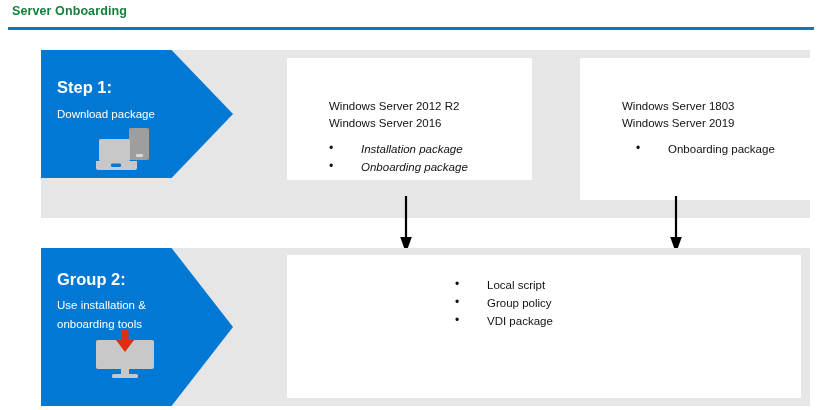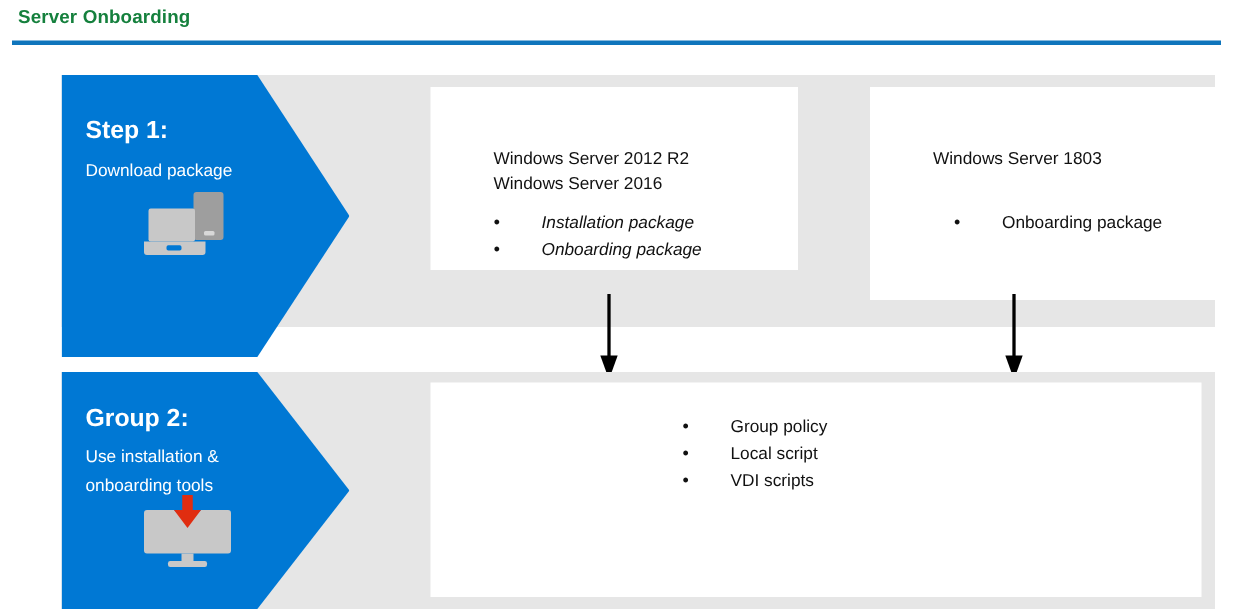--- a/index.html
+++ b/index.html
@@ -45,21 +45,21 @@
   #band-step2 { left: 41px; top: 248px; width: 769px; height: 158px; }
 
   
   .step-chevron {
     position: absolute;
     background: #0078d4;
     color: #ffffff;
   }
   #step1-chevron {
     left: 41px; top: 50px;
-    width: 192px; height: 188px;
+    width: 192px; height: 128px;
     clip-path: polygon(0 0, 68% 0, 100% 50%, 68% 100%, 0 100%);
   }
   #step2-chevron {
     left: 41px; top: 248px;
     width: 192px; height: 158px;
     clip-path: polygon(0 0, 68% 0, 100% 50%, 68% 100%, 0 100%);
   }
   .step-title {
     position: absolute;
     left: 16px;
@@ -177,20 +177,21 @@
   </div>
   <ul class="bullets" id="bullets-2012">
     <li>Installation package</li>
     <li>Onboarding package</li>
   </ul>
 </div>
 
 <div class="card" id="card-1803">
   <div class="card-heading">
     <span>Windows Server 1803</span><br>
+    <span>Windows Server 2019</span>
   </div>
   <ul class="bullets" id="bullets-1803">
     <li>Onboarding package</li>
   </ul>
 </div>
 
 <div class="connector" id="connector-left">
   <svg width="16" height="58" viewBox="0 0 16 58" aria-hidden="true">
     <line x1="8" y1="0" x2="8" y2="44" stroke="#000000" stroke-width="2.2"></line>
     <polygon points="8,57 2.2,41 13.8,41" fill="#000000"></polygon>
@@ -219,17 +220,17 @@
       <rect x="16" y="44" width="26" height="4" rx="1.5" fill="#c8c8c8"></rect>
 
       <rect x="25.5" y="0" width="7" height="14" fill="#e02d10"></rect>
       <polygon points="29,22 20,10 38,10" fill="#e02d10"></polygon>
     </svg>
   </div>
 </div>
 
 <div class="card" id="card-tools">
   <ul class="bullets" id="bullets-tools">
+    <li>Local script</li>
     <li>Group policy</li>
-    <li>Local script</li>
-    <li>VDI scripts</li>
+    <li>VDI package</li>
   </ul>
 </div>
 
 </body></html>

